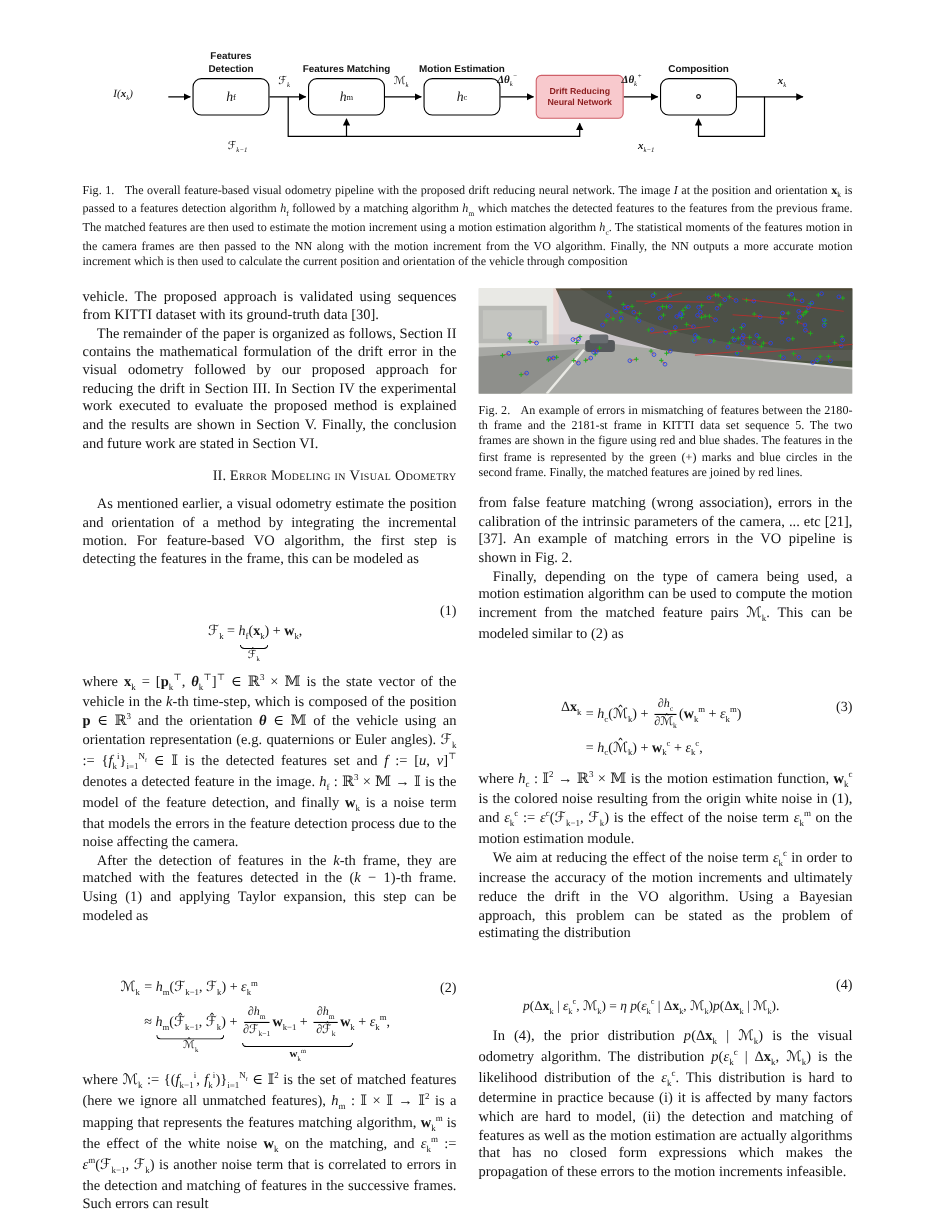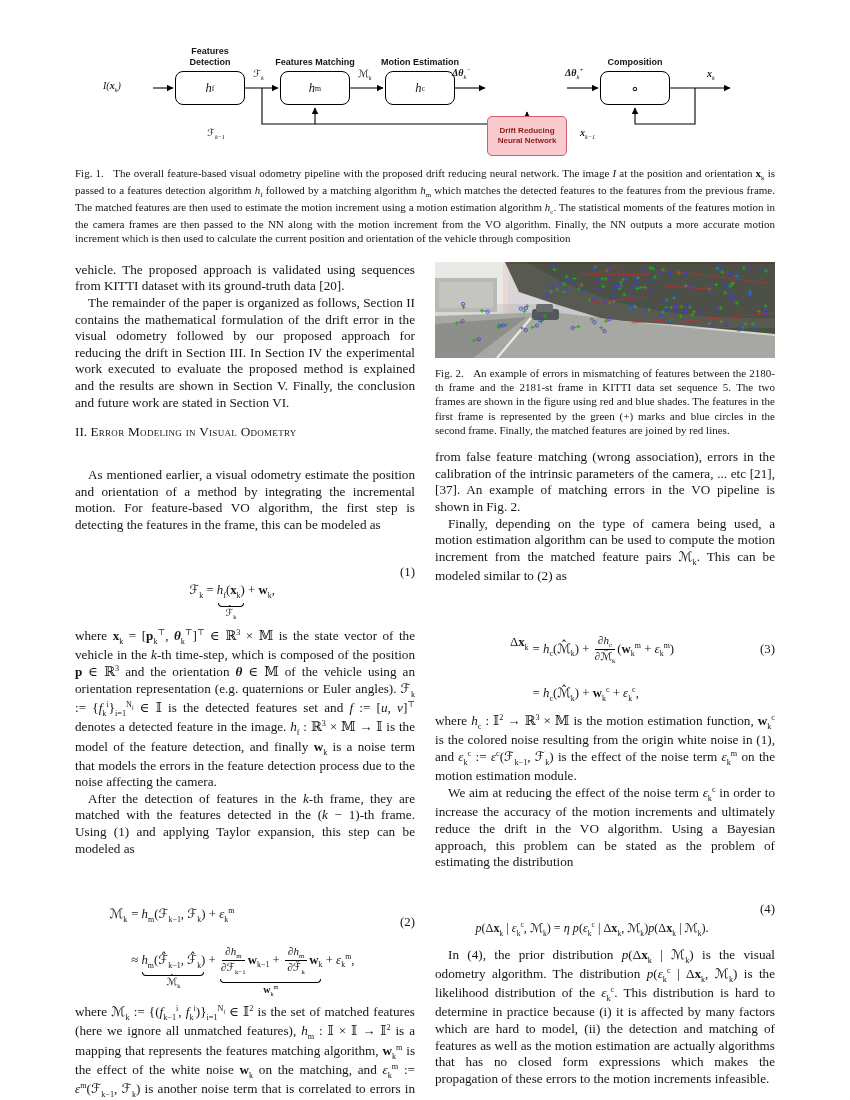--- a/index.html
+++ b/index.html
@@ -10,46 +10,46 @@
     color:#141414; overflow:hidden;
   }
   
   .diagram { position:relative; width:700px; height:122px; margin:0 auto 8px auto; }
   .diagram svg.wires { position:absolute; left:0; top:0; }
   .bx { position:absolute; top:35px; height:34px; border:1.2px solid #000; border-radius:8px;
         background:#fff; display:flex; align-items:center; justify-content:center;
         font-size:12.5px; box-sizing:border-box; }
   .bx.nn { top:32px; height:40px; background:#f8c9cd; border:1.2px solid #cf5f68; border-radius:5px;
            font-family:"Liberation Sans","DejaVu Sans",sans-serif; font-weight:bold; font-size:8px;
-           color:#8b1d1d; text-align:center; padding:2px 4px; line-height:1.25;margin-top:48px; }
+           color:#8b1d1d; text-align:center; padding:2px 4px; line-height:1.25; }
   .bx.comp { font-size:16px; }
   .stage { position:absolute; top:2px; height:30px; width:80px;
            font-family:"Liberation Sans","DejaVu Sans",sans-serif; font-weight:bold; font-size:9px;
            line-height:1.2; text-align:center; display:flex; align-items:flex-end; justify-content:center; }
   .sig { position:absolute; font-size:10px; font-style:italic; white-space:nowrap; }
   .sig b { font-style:normal; font-weight:bold; font-style:italic; }
   
   .caption { font-size:11px; line-height:1.3; text-align:justify; margin:0; }
   .fig1cap { width:700px; margin:0 auto 16px auto; }
   
   .columns { display:flex; gap:20px; }
   .col { width:340px; font-size:13.2px; line-height:1.26; text-align:justify; }
   .col p { margin:0; }
   .col p.ind { text-indent:13px; }
-  .sec-heading { font-size:13.2px; font-weight:normal; text-align:left; margin:13px 0 26px 0; }
+  .sec-heading { font-size:13.2px; font-weight:normal; text-align:right; margin:13px 0 9px 0; }
   .sc { font-variant:small-caps; letter-spacing:0.3px; }
   
   .fig2box { width:340px; margin-bottom:8px; }
   .fig2box svg { display:block; }
   .fig2cap { margin-bottom:12px !important; }
   
   .eq { display:flex; align-items:center; margin:9px 0; font-size:12.8px; }
   .eq-body { flex:1; text-align:center;margin-top:40px; }
   .eq-num { width:26px; text-align:right; font-size:12.8px; }
-  .eq-align { display:inline-grid; grid-template-columns:auto auto; row-gap:20px; text-align:left; }
+  .eq-align { display:inline-grid; grid-template-columns:auto auto; row-gap:6px; text-align:left; }
   .eq-align .el { text-align:right; }
   .eq-align .er { text-align:left; padding-left:4px; }
   .pad-ub { padding-bottom:18px; }
   sub { font-size:0.62em; }
   sup { font-size:0.62em; }
   .ub { position:relative; display:inline-block; }
   .ubc { position:absolute; left:1px; right:1px; top:100%; height:3px; margin-top:2px;
          border-left:1px solid #000; border-right:1px solid #000; border-bottom:1px solid #000;
          border-radius:0 0 6px 6px; }
   .ubl { position:absolute; top:100%; left:50%; transform:translateX(-50%); margin-top:7px;
@@ -110,21 +110,21 @@
     <span class="sig" style="left:632px;top:32px"><b>x</b><sub>k</sub></span>
     <span class="sig" style="left:132px;top:91px">ℱ<sub>k−1</sub></span>
     <span class="sig" style="left:505px;top:91px"><b>x</b><sub>k−1</sub></span>
   </div>
 
   <p class="caption fig1cap">Fig. 1.&nbsp;&nbsp;&nbsp;The overall feature-based visual odometry pipeline with the proposed drift reducing neural network. The image <i>I</i> at the position and orientation <b>x</b><sub>k</sub> is passed to a features detection algorithm <i>h</i><sub>f</sub> followed by a matching algorithm <i>h</i><sub>m</sub> which matches the detected features to the features from the previous frame. The matched features are then used to estimate the motion increment using a motion estimation algorithm <i>h</i><sub>c</sub>. The statistical moments of the features motion in the camera frames are then passed to the NN along with the motion increment from the VO algorithm. Finally, the NN outputs a more accurate motion increment which is then used to calculate the current position and orientation of the vehicle through composition</p>
 
   <div class="columns">
 
     <div class="col">
-      <p>vehicle. The proposed approach is validated using sequences from KITTI dataset with its ground-truth data [20].</p>
+      <p>vehicle. The proposed approach is validated using sequences from KITTI dataset with its ground-truth data [30].</p>
       <p class="ind">The remainder of the paper is organized as follows, Section II contains the mathematical formulation of the drift error in the visual odometry followed by our proposed approach for reducing the drift in Section III. In Section IV the experimental work executed to evaluate the proposed method is explained and the results are shown in Section V. Finally, the conclusion and future work are stated in Section VI.</p>
 
       <h2 class="sec-heading">
         <span>II.</span>
         <span class="sc">Error Modeling in Visual Odometry</span>
       </h2>
 
       <p class="ind">As mentioned earlier, a visual odometry estimate the position and orientation of a method by integrating the incremental motion. For feature-based VO algorithm, the first step is detecting the features in the frame, this can be modeled as</p>
 
       <div class="eq pad-ub">

